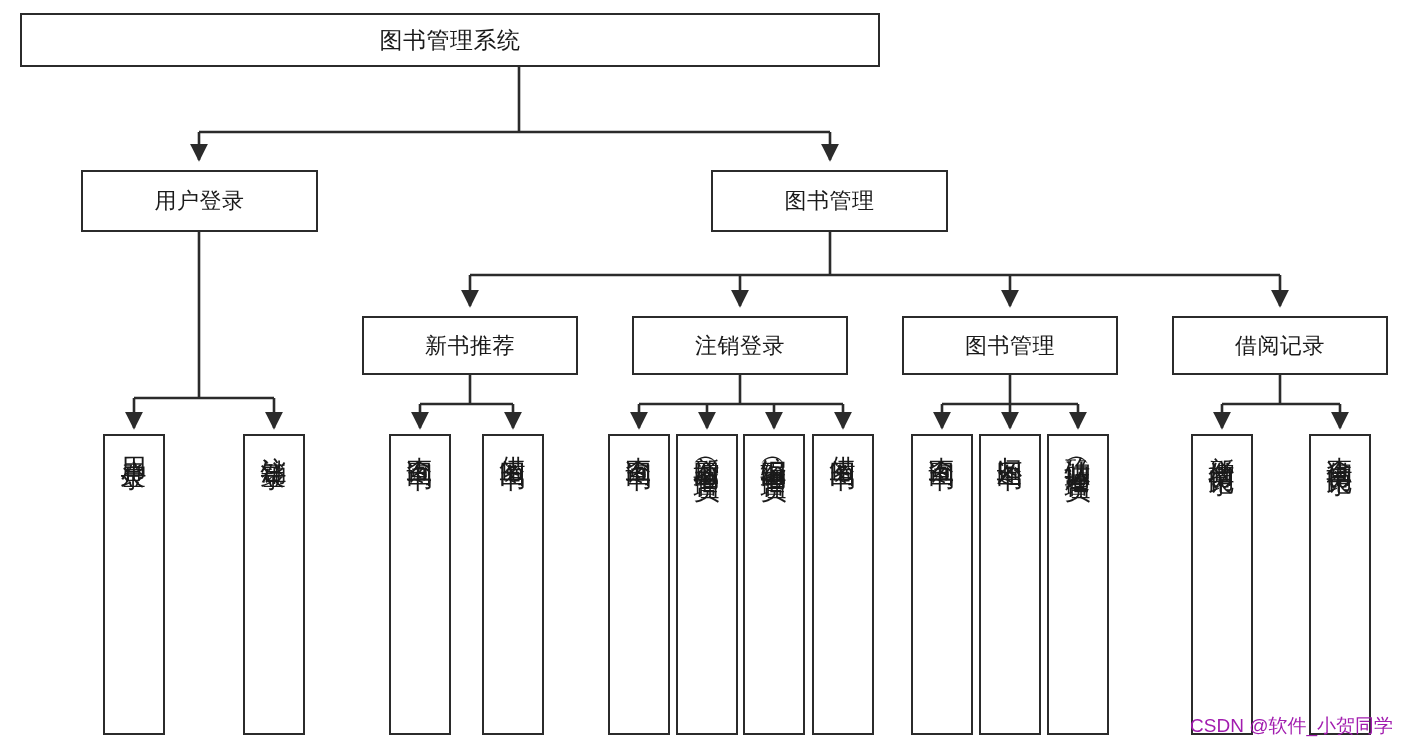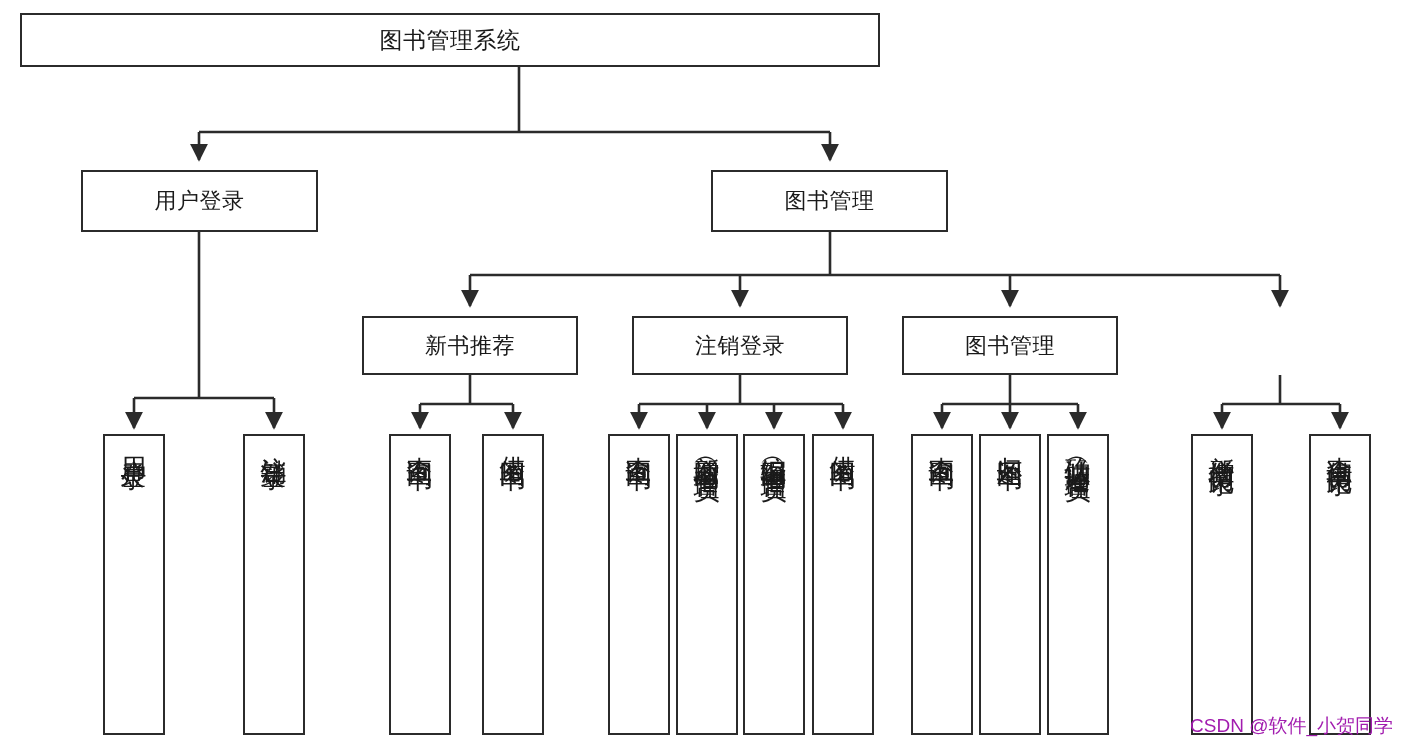--- a/index.html
+++ b/index.html
@@ -140,20 +140,23 @@
 
   <div class="node horiz" style="left:362px; top:316px; width:216px; height:59px;">
     <span class="lbl">新书推荐</span>
   </div>
   <div class="node horiz" style="left:632px; top:316px; width:216px; height:59px;">
     <span class="lbl">注销登录</span>
   </div>
   <div class="node horiz" style="left:902px; top:316px; width:216px; height:59px;">
     <span class="lbl">图书管理</span>
   </div>
+  <div class="node horiz" style="left:1172px; top:316px; width:216px; height:59px;">
+    <span class="lbl">借阅记录</span>
+  </div>
 
   <div class="node vert" style="left:103px; top:434px; width:62px; height:301px;">
     <span class="lbl">用户登录</span>
   </div>
   <div class="node vert" style="left:243px; top:434px; width:62px; height:301px;">
     <span class="lbl">注销登录</span>
   </div>
 
   <div class="node vert" style="left:389px; top:434px; width:62px; height:301px;">
     <span class="lbl">查询图书</span>

